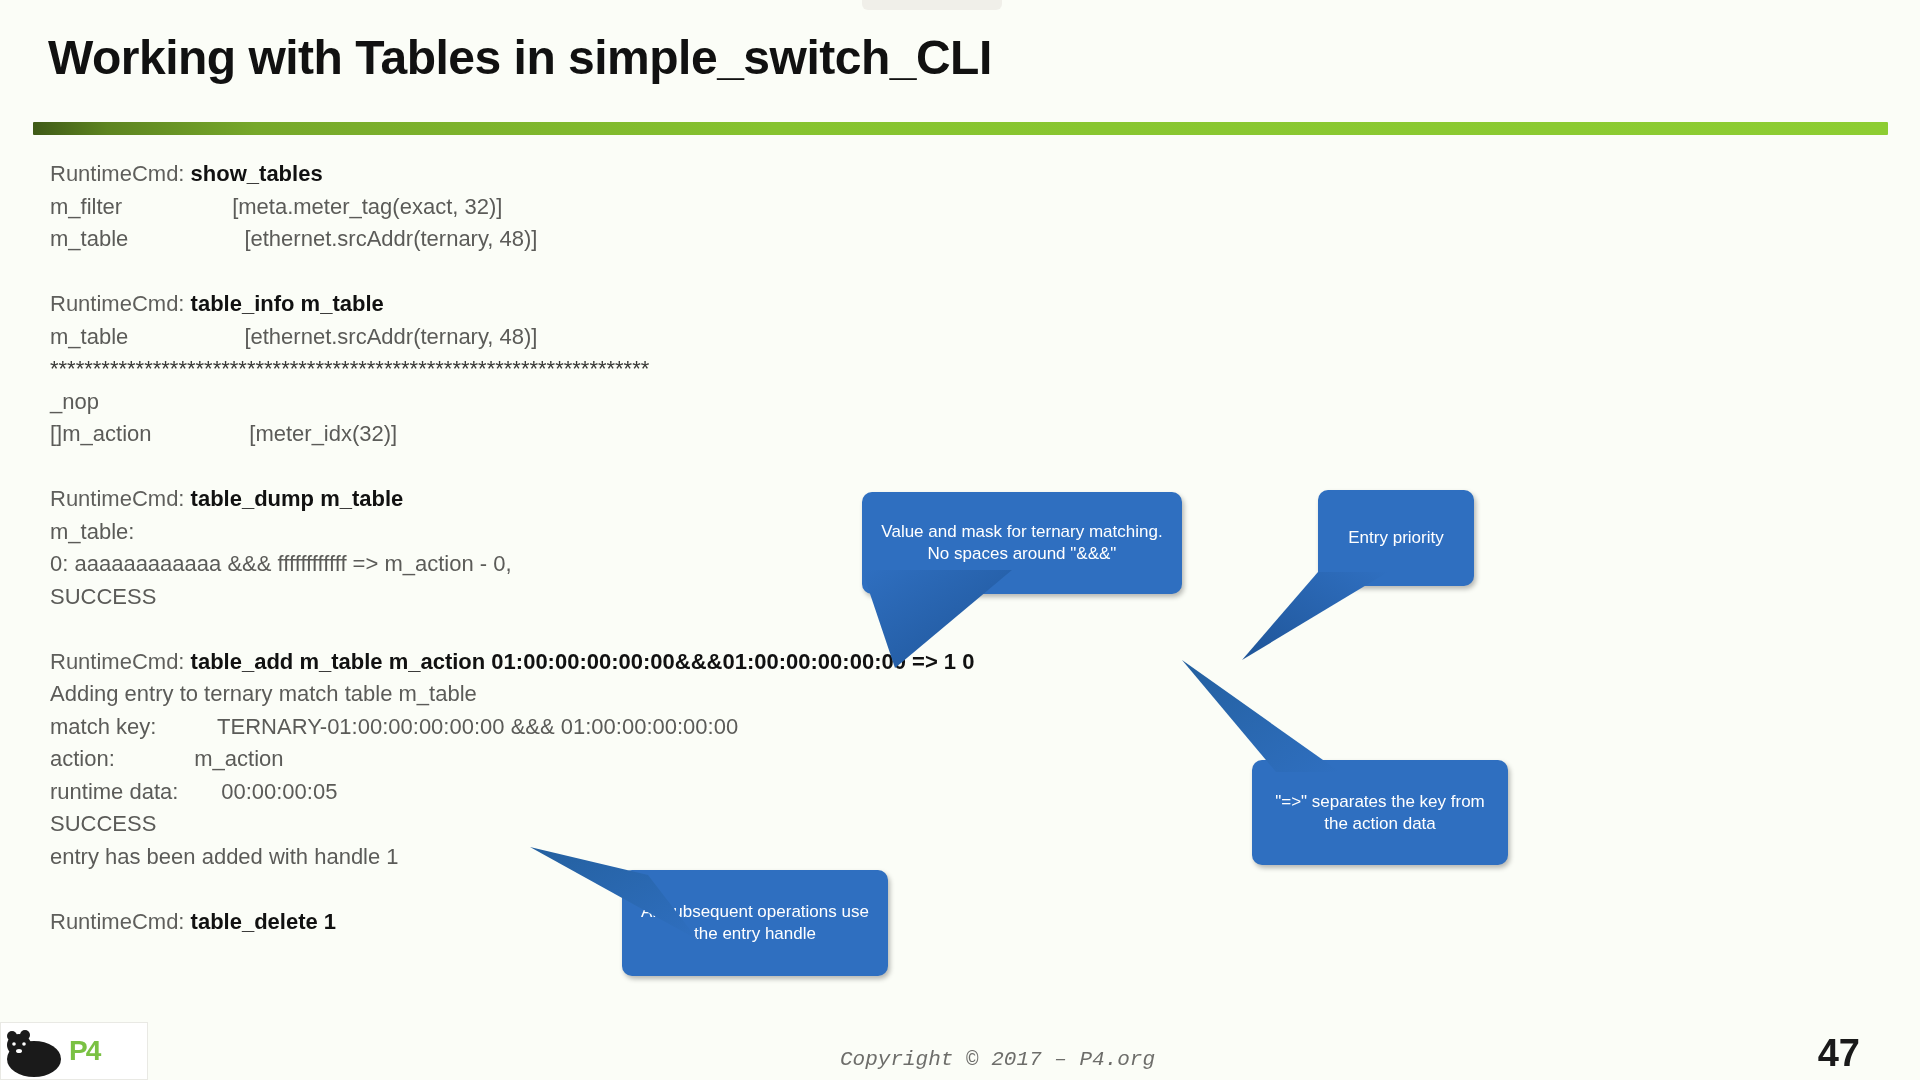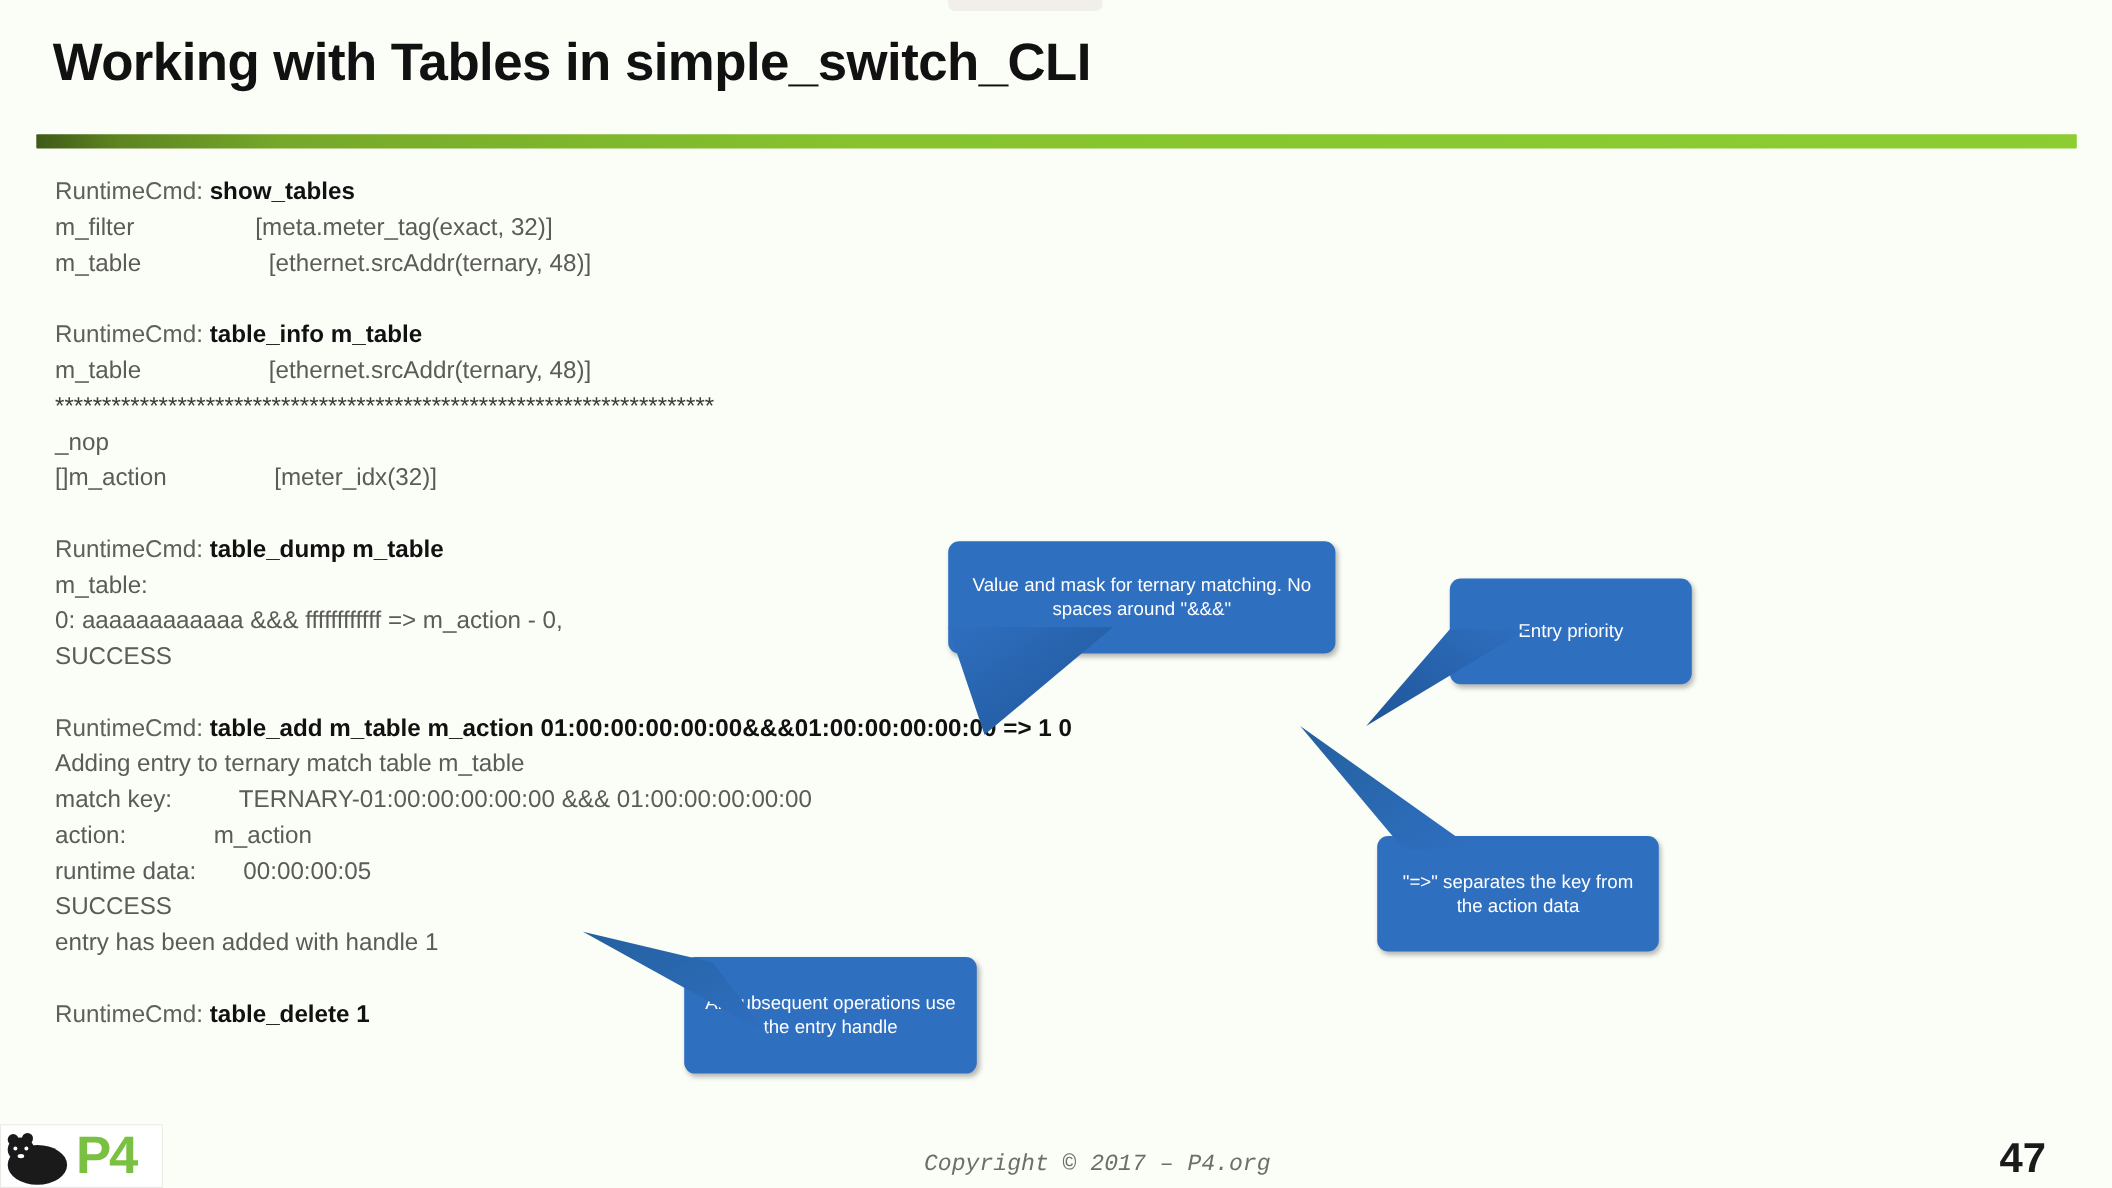--- a/index.html
+++ b/index.html
@@ -68,49 +68,49 @@
     position:absolute;right:60px;top:1032px;
     font-size:38px;font-weight:bold;color:#1a1a1a;
   }
   .logo{
     position:absolute;left:0px;top:1022px;width:148px;height:58px;
     background:#ffffff;border:1px solid #e9e9e4;box-sizing:border-box;
     display:flex;align-items:center;
   }
   .logo .bear{position:relative;width:66px;height:56px;}
   .logo .p4{
-    font-size:48px;font-weight:bold;color:#7ac143;
+    font-size:28px;font-weight:bold;color:#7ac143;
     font-family:"Liberation Sans",sans-serif;line-height:1;
     margin-left:2px;letter-spacing:-2px;
   }
 </style>
 </head>
 <body>
 
 <div class="top-notch"></div>
 
 <div class="slide-title">Working with Tables in simple_switch_CLI</div>
 <div class="title-rule"></div>
 
 <div class="code-area" id="code-area"><div class="code-line"><span class="prompt">RuntimeCmd: </span><span class="cmd">show_tables</span></div><div class="code-line"><span class="out">m_filter                  [meta.meter_tag(exact, 32)]</span></div><div class="code-line"><span class="out">m_table                   [ethernet.srcAddr(ternary, 48)]</span></div><div class="code-line blank">&nbsp;</div><div class="code-line"><span class="prompt">RuntimeCmd: </span><span class="cmd">table_info m_table</span></div><div class="code-line"><span class="out">m_table                   [ethernet.srcAddr(ternary, 48)]</span></div><div class="code-line"><span class="stars">**********************************************************************</span></div><div class="code-line"><span class="out">_nop</span></div><div class="code-line"><span class="out">[]m_action                [meter_idx(32)]</span></div><div class="code-line blank">&nbsp;</div><div class="code-line"><span class="prompt">RuntimeCmd: </span><span class="cmd">table_dump m_table</span></div><div class="code-line"><span class="out">m_table:</span></div><div class="code-line"><span class="out">0: aaaaaaaaaaaa &amp;&amp;&amp; ffffffffffff =&gt; m_action - 0,</span></div><div class="code-line"><span class="out">SUCCESS</span></div><div class="code-line blank">&nbsp;</div><div class="code-line"><span class="prompt">RuntimeCmd: </span><span class="cmd">table_add m_table m_action 01:00:00:00:00:00&amp;&amp;&amp;01:00:00:00:00:00 =&gt; 1 0</span></div><div class="code-line"><span class="out">Adding entry to ternary match table m_table</span></div><div class="code-line"><span class="out">match key:          TERNARY-01:00:00:00:00:00 &amp;&amp;&amp; 01:00:00:00:00:00</span></div><div class="code-line"><span class="out">action:             m_action</span></div><div class="code-line"><span class="out">runtime data:       00:00:00:05</span></div><div class="code-line"><span class="out">SUCCESS</span></div><div class="code-line"><span class="out">entry has been added with handle 1</span></div><div class="code-line blank">&nbsp;</div><div class="code-line"><span class="prompt">RuntimeCmd: </span><span class="cmd">table_delete 1</span></div></div>
 
-<div class="callout" style="left:862px;top:492px;width:352px;height:102px;">
+<div class="callout" style="left:862px;top:492px;width:320px;height:102px;">
   <span>Value and mask for ternary matching. No spaces around "&amp;&amp;&amp;"</span>
 </div>
 <svg class="callout-tail" style="left:862px;top:570px;width:260px;height:105px;" viewBox="0 0 260 105">
   <defs>
     <linearGradient id="g1" x1="0" y1="0" x2="1" y2="1">
       <stop offset="0%" stop-color="#2f6fc0"></stop>
         <stop offset="100%" stop-color="#1f5598"></stop>
     </linearGradient>
   </defs>
   <polygon points="0,0 150,0 33,98" fill="url(#g1)"></polygon>
 </svg>
 
-<div class="callout" style="left:1318px;top:490px;width:220px;height:96px;margin-top:36px;">
+<div class="callout" style="left:1318px;top:490px;width:156px;height:96px;">
   <span>Entry priority</span>
 </div>
 <svg class="callout-tail" style="left:1238px;top:572px;width:150px;height:95px;" viewBox="0 0 150 95">
   <defs>
     <linearGradient id="g2" x1="1" y1="0" x2="0" y2="1">
       <stop offset="0%" stop-color="#2f6fc0"></stop>
         <stop offset="100%" stop-color="#1f5598"></stop>
     </linearGradient>
   </defs>
   <polygon points="150,0 80,0 4,88" fill="url(#g2)"></polygon>

